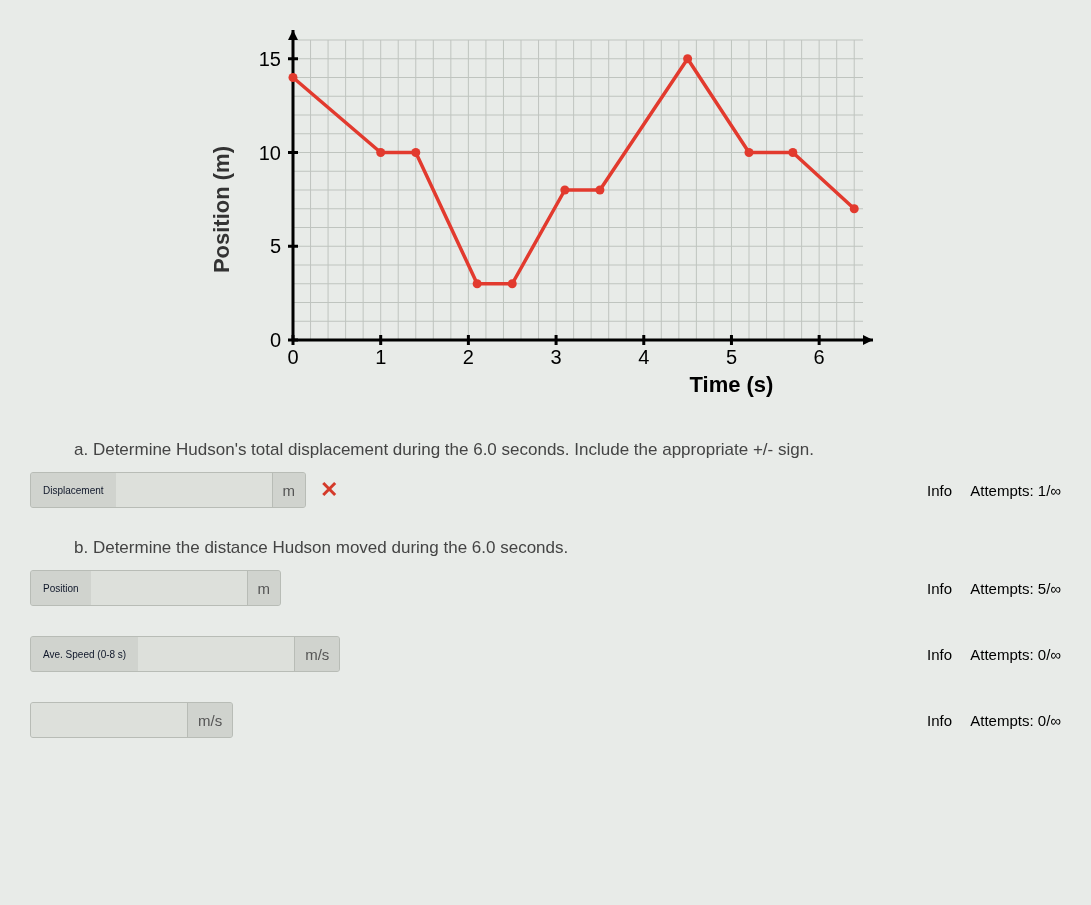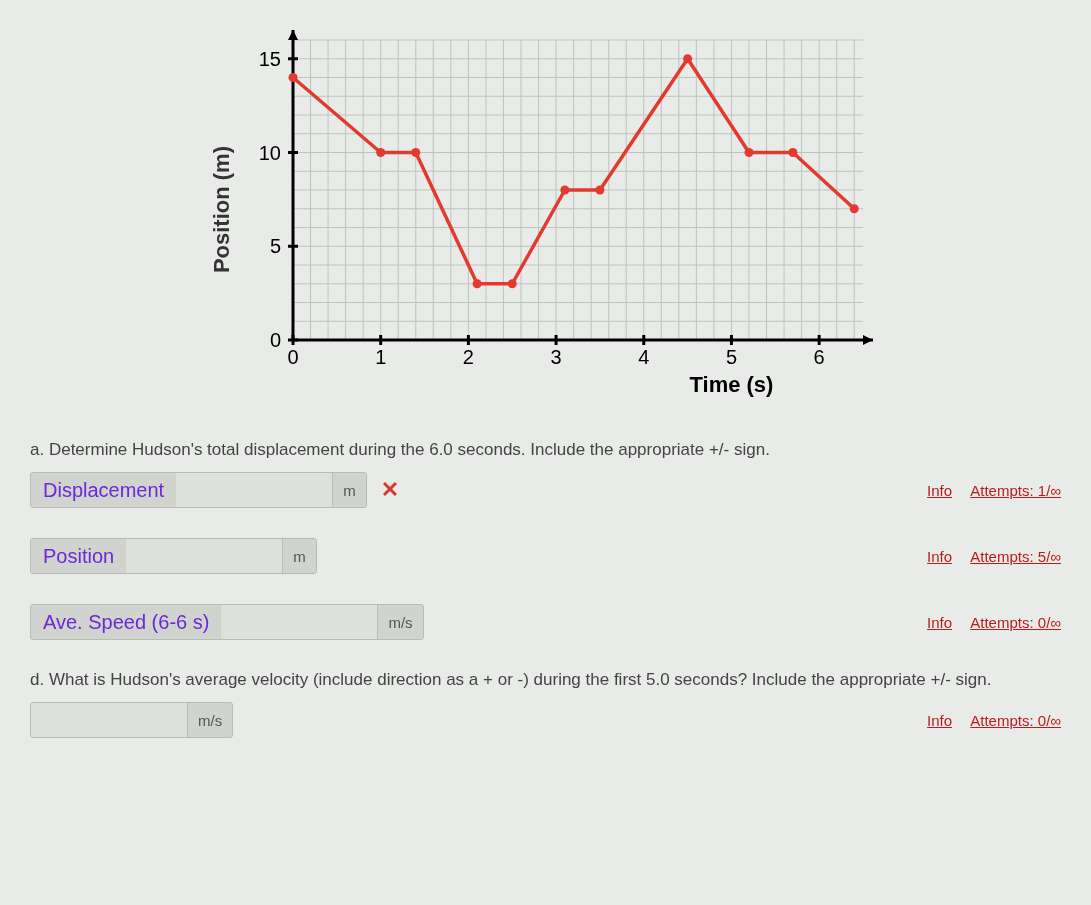--- a/index.html
+++ b/index.html
@@ -32,41 +32,42 @@
     font-size: 22px;
     margin-right: 8px;
   }
   .question {
     margin-bottom: 30px;
     font-size: 17px;
     color: #444;
   }
   .qtext {
     margin-bottom: 12px;
+    margin-left: 44px;
   }
   .answer-row {
     display: flex;
     align-items: center;
     gap: 0px;
   }
   .answer-box {
     background: #d0d3ce;
     border: 1px solid #b8bcb6;
     border-radius: 3px;
     display: flex;
     align-items: stretch;
     height: 34px;
     overflow: hidden;
   }
   .answer-label {
     padding: 12px 12px;
     display: flex;
     align-items: center;
-    font-size: 20px;
-    color: #6d28d9;
+    font-size: 10px;
+    color: #0f172a;
     background: #d0d3ce;
   }
   .answer-input {
     border: none;
     background: #dde0db;
     width: 140px;
     padding: 0 8px;
     font-size: 15px;
     outline: none;
   }
@@ -84,22 +85,21 @@
     font-size: 22px;
     font-weight: bold;
     margin-left: 14px;
   }
   .meta {
     margin-left: auto;
     font-size: 15px;
     color: #5a6a7a;
   }
   .meta a {
-    color: #b91c1c;
-    text-decoration: underline;
+    color: #000000;
     margin-left: 14px;
     cursor: pointer;
   }
   svg text { font-family: Arial, sans-serif; }
 </style>
 </head>
 <body>
 
 <div class="page">
 
@@ -210,49 +210,49 @@
       </div>
       <div class="wrong">✕</div>
       <div class="meta">
         <a>Info</a>
         <a>Attempts: 1/∞</a>
       </div>
     </div>
   </div>
 
   <div class="question">
+    <div class="qtext">b. Determine the distance Hudson moved during the 6.0 seconds.</div>
     <div class="answer-row">
       <div class="answer-box">
         <div class="answer-label">Position</div>
         <input class="answer-input" style="">
         <div class="answer-unit">m</div>
       </div>
       <div class="meta">
         <a>Info</a>
         <a>Attempts: 5/∞</a>
       </div>
     </div>
   </div>
 
   <div class="question">
     <div class="answer-row">
       <div class="answer-box">
-        <div class="answer-label">Ave. Speed (6-6 s)</div>
+        <div class="answer-label">Ave. Speed (0-8 s)</div>
         <input class="answer-input" style="">
         <div class="answer-unit">m/s</div>
       </div>
       <div class="meta">
         <a>Info</a>
         <a>Attempts: 0/∞</a>
       </div>
     </div>
   </div>
 
   <div class="question">
-    <div class="qtext">d. What is Hudson's average velocity (include direction as a + or -) during the first 5.0 seconds? Include the appropriate +/- sign.</div>
     <div class="answer-row">
       <div class="answer-box">
         <input class="answer-input" style="">
         <div class="answer-unit">m/s</div>
       </div>
       <div class="meta">
         <a>Info</a>
         <a>Attempts: 0/∞</a>
       </div>
     </div>

